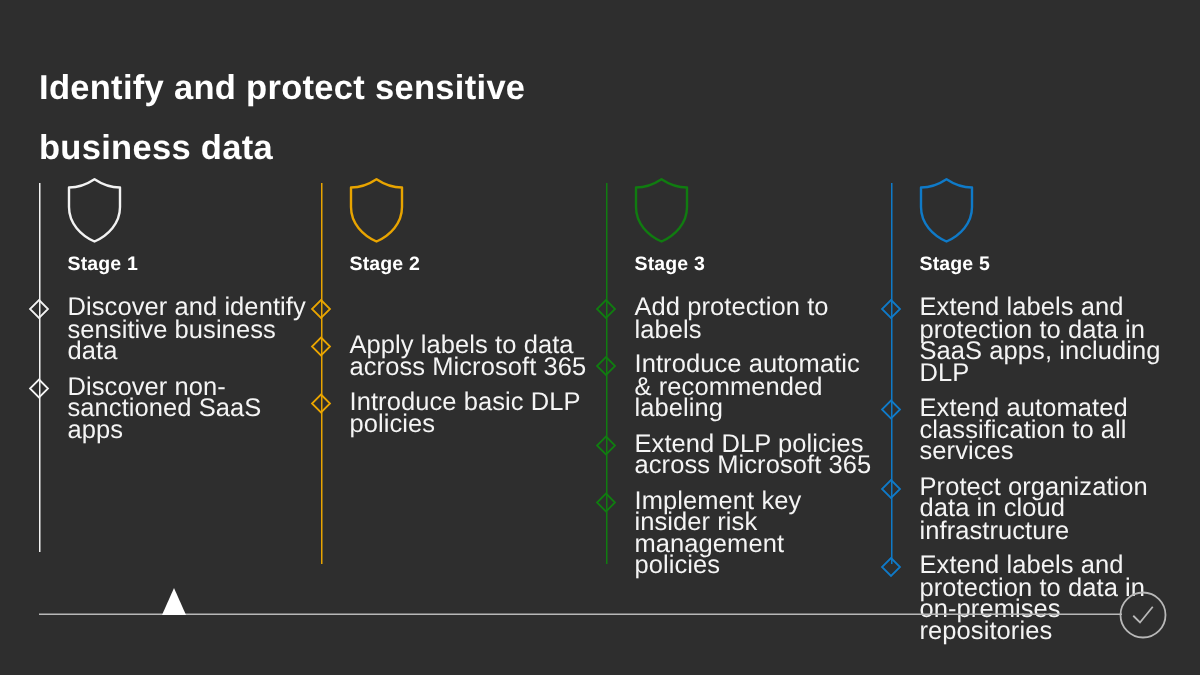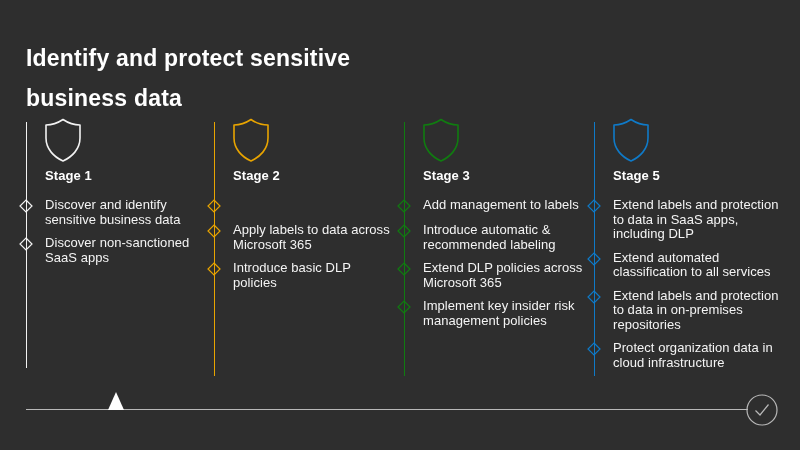--- a/index.html
+++ b/index.html
@@ -95,21 +95,21 @@
     left: -7px;
     top: 1px;
     width: 14px;
     height: 14px;
   }
 
   .bullet-text {
     display: block;
     margin-left: 19px;
     color: #f4f4f4;
-    font-size: 13px;
+    font-size: 17px;
     line-height: 14.5px;
     letter-spacing: 0.05px;
   }
 
   
   .bottom-bar {
     position: absolute;
     left: 0;
     top: 392px;
     width: 800px;
@@ -201,21 +201,21 @@
         <div class="stage-rule" style="background: rgb(16, 124, 16); height: 254px;"></div>
         <div class="shield"><svg width="38" height="44" viewBox="0 0 38 44">
             <path d="M2 7 C8 7 14.5 4.5 19 1.5 C23.5 4.5 30 7 36 7 L36 20 C36 31 28 39 19 43 C10 39 2 31 2 20 Z" fill="none" stroke="#107c10" stroke-width="1.6" stroke-linejoin="round"></path>
           </svg></div>
         <div class="stage-title">Stage 3</div>
         <div class="bullets">
           <div class="bullet">
             <span class="bullet-diamond"><svg width="14" height="14" viewBox="0 0 14 14">
                 <polygon points="7,1 13,7 7,13 1,7" fill="none" stroke="#107c10" stroke-width="1.2"></polygon>
               </svg></span>
-            <span class="bullet-text">Add management to labels</span>
+            <span class="bullet-text">Add protection to labels</span>
           </div>
           <div class="bullet">
             <span class="bullet-diamond"><svg width="14" height="14" viewBox="0 0 14 14">
                 <polygon points="7,1 13,7 7,13 1,7" fill="none" stroke="#107c10" stroke-width="1.2"></polygon>
               </svg></span>
             <span class="bullet-text">Introduce automatic &amp; recommended labeling</span>
           </div>
           <div class="bullet">
             <span class="bullet-diamond"><svg width="14" height="14" viewBox="0 0 14 14">
                 <polygon points="7,1 13,7 7,13 1,7" fill="none" stroke="#107c10" stroke-width="1.2"></polygon>
@@ -246,27 +246,27 @@
           <div class="bullet">
             <span class="bullet-diamond"><svg width="14" height="14" viewBox="0 0 14 14">
                 <polygon points="7,1 13,7 7,13 1,7" fill="none" stroke="#0f7ac8" stroke-width="1.2"></polygon>
               </svg></span>
             <span class="bullet-text">Extend automated classification to all services</span>
           </div>
           <div class="bullet">
             <span class="bullet-diamond"><svg width="14" height="14" viewBox="0 0 14 14">
                 <polygon points="7,1 13,7 7,13 1,7" fill="none" stroke="#0f7ac8" stroke-width="1.2"></polygon>
               </svg></span>
+            <span class="bullet-text">Protect organization data in cloud infrastructure</span>
+          </div>
+          <div class="bullet">
+            <span class="bullet-diamond"><svg width="14" height="14" viewBox="0 0 14 14">
+                <polygon points="7,1 13,7 7,13 1,7" fill="none" stroke="#0f7ac8" stroke-width="1.2"></polygon>
+              </svg></span>
             <span class="bullet-text">Extend labels and protection to data in on-premises repositories</span>
-          </div>
-          <div class="bullet">
-            <span class="bullet-diamond"><svg width="14" height="14" viewBox="0 0 14 14">
-                <polygon points="7,1 13,7 7,13 1,7" fill="none" stroke="#0f7ac8" stroke-width="1.2"></polygon>
-              </svg></span>
-            <span class="bullet-text">Protect organization data in cloud infrastructure</span>
           </div>
         </div>
       </div>
     </div>
 
   <div class="bottom-bar">
     <div class="bottom-line"></div>
     <div class="progress-triangle">
       <svg width="20" height="18" viewBox="0 0 20 18">
         <polygon points="10,0 18,18 2,18" fill="#ffffff"></polygon>

